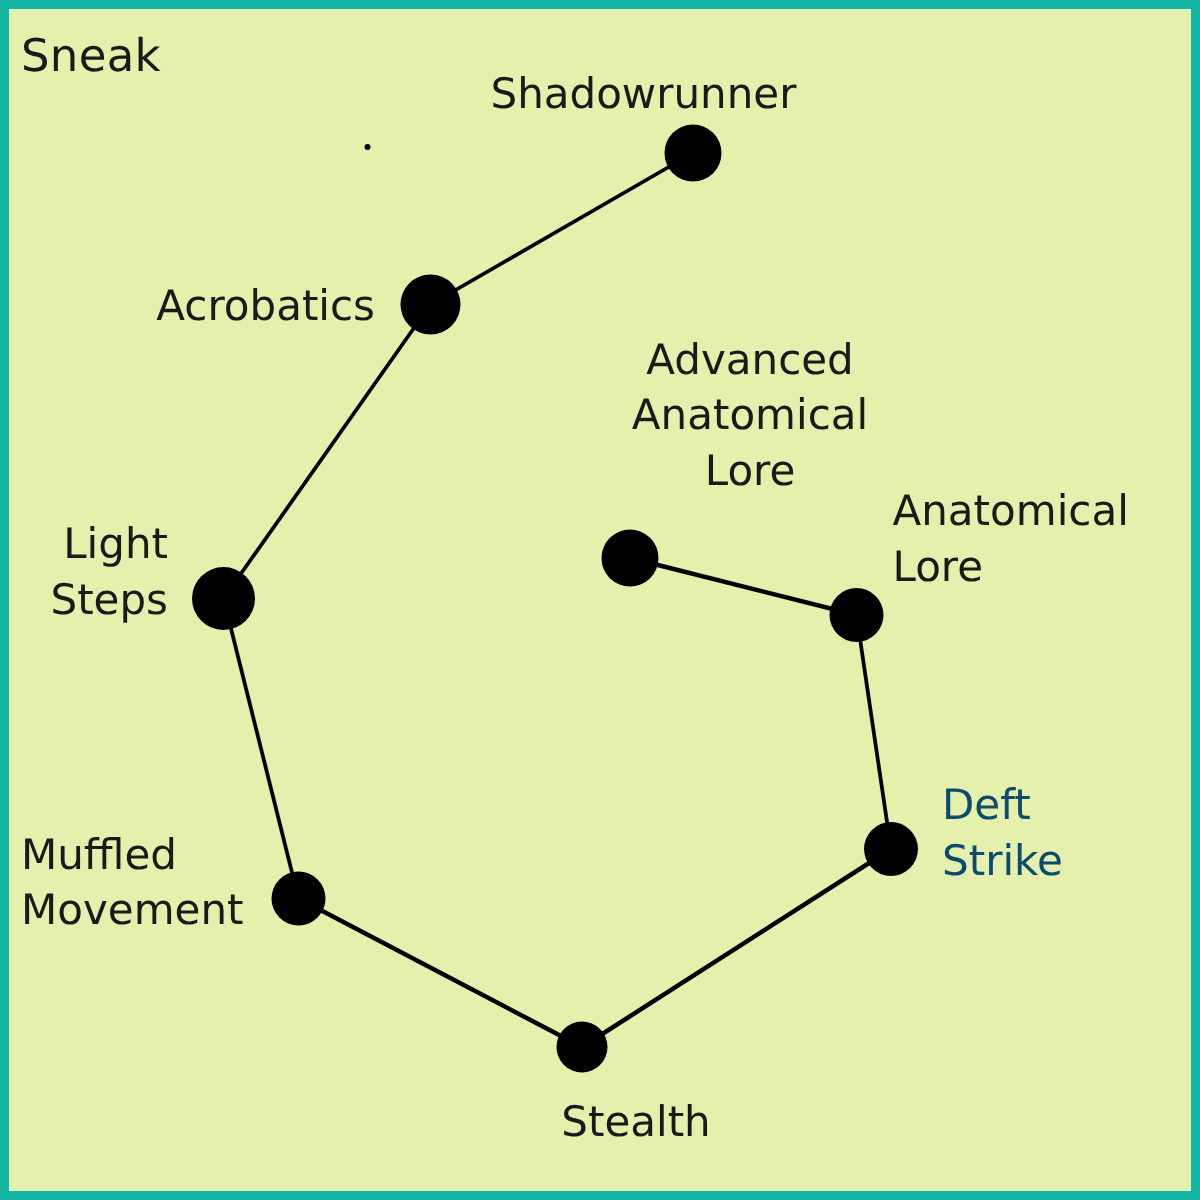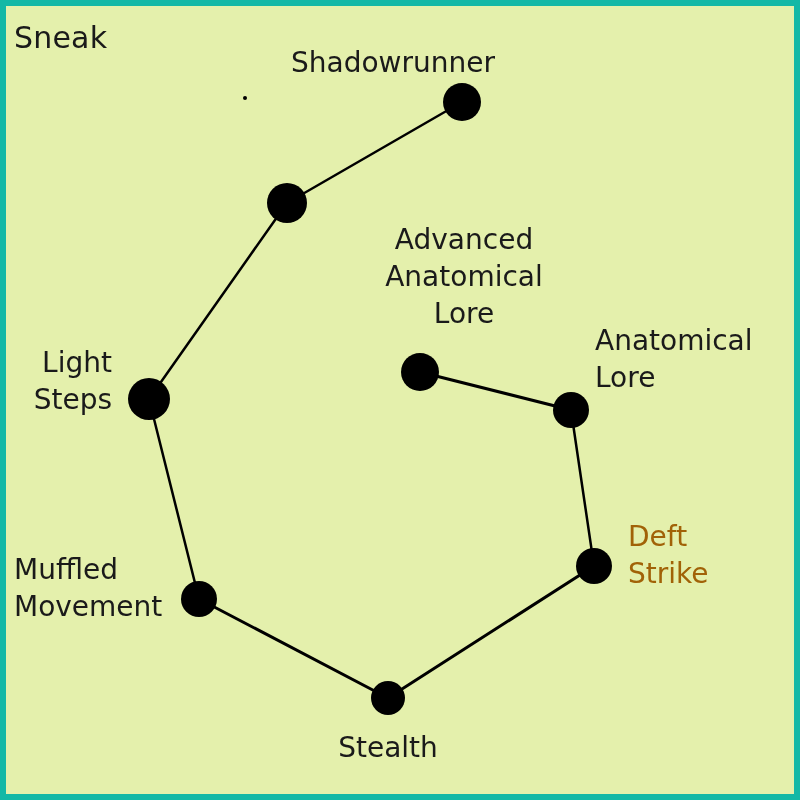--- a/index.html
+++ b/index.html
@@ -46,21 +46,21 @@
   }
   .node-label {
     position: absolute;
     font-size: 28px;
     line-height: 37px;
     color: #1a1a1a;
     white-space: pre;
   }
   .node-label.align-left   { text-align: left; }
   .node-label.align-right  { text-align: right; }
-  .node-label.align-center { text-align: center; }
+  .node-label.align-center { text-align: center; margin-left: 36px; }
 </style>
 </head>
 <body>
 
 <div id="skill-tree-frame">
 
   <svg id="graph-canvas" viewBox="0 0 800 800" xmlns="http://www.w3.org/2000/svg">
     <g id="edge-group">
         <line x1="468" y1="108" x2="293" y2="209" stroke="#000000" stroke-width="2.5" stroke-linecap="round"></line>
         <line x1="293" y1="209" x2="155" y2="405" stroke="#000000" stroke-width="2.5" stroke-linecap="round"></line>
@@ -79,26 +79,27 @@
         <circle cx="600" cy="572" r="18" fill="#000000"></circle>
         <circle cx="577" cy="416" r="18" fill="#000000"></circle>
         <circle cx="426" cy="378" r="19" fill="#000000"></circle>
         <circle cx="251" cy="104" r="2" fill="#000000"></circle>
       </g>
   </svg>
 
   <div id="label-layer">
     <div class="tree-title" id="tree-title" style="left: 20px; top: 26px; color: rgb(26, 26, 26);">Sneak</div>
   <div class="node-label align-center" style="left: 292px; top: 50px; width: 214px; color: rgb(26, 26, 26);">Shadowrunner</div>
+      <div class="node-label align-right" style="left: 104px; top: 191px; width: 152px; color: rgb(26, 26, 26);">Acrobatics</div>
       <div class="node-label align-right" style="left: -32px; top: 350px; width: 150px; color: rgb(26, 26, 26);">Light
 Steps</div>
       <div class="node-label align-center" style="left: 297px; top: 735px; width: 194px; color: rgb(26, 26, 26);">Stealth</div>
       <div class="node-label align-left" style="left: 20px; top: 557px; width: 166px; color: rgb(26, 26, 26);">Muffled
 Movement</div>
-      <div class="node-label align-left" style="left: 634px; top: 524px; width: 150px; color: #a16207;">Deft
+      <div class="node-label align-left" style="left: 634px; top: 524px; width: 150px; color: #0c4a6e;">Deft
 Strike</div>
       <div class="node-label align-left" style="left: 601px; top: 328px; width: 175px; color: rgb(26, 26, 26);">Anatomical
 Lore</div>
       <div class="node-label align-center" style="left: 382px; top: 227px; width: 176px; color: rgb(26, 26, 26);">Advanced
 Anatomical
 Lore</div>
     </div>
 
 </div>
 

